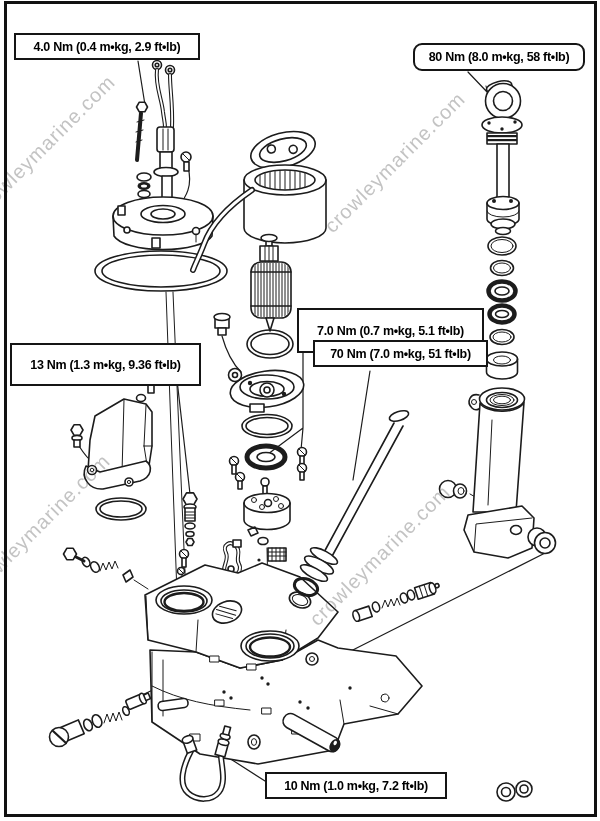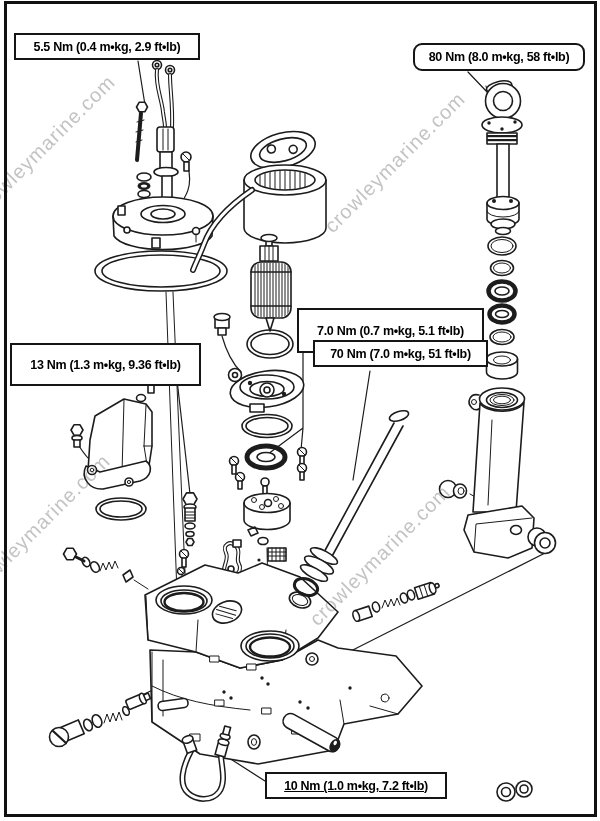--- a/index.html
+++ b/index.html
@@ -421,21 +421,21 @@
       <circle class="fw" cx="524" cy="789" r="8"></circle>
         <circle class="ln" cx="524" cy="789" r="4"></circle>
     </g>
   </svg>
 
   <div class="wm" style="left:-65px; top:134px;">crowleymarine.com</div>
   <div class="wm" style="left:285px; top:151px;">crowleymarine.com</div>
   <div class="wm" style="left:-70px; top:513px;">crowleymarine.com</div>
   <div class="wm" style="left:270px; top:544px;">crowleymarine.com</div>
 
-  <div class="tq" style="left:14px; top:33px; width:186px; height:27px;">5.5 Nm (0.4 m•kg, 2.9 ft•lb)</div>
+  <div class="tq" style="left:14px; top:33px; width:186px; height:27px;">4.0 Nm (0.4 m•kg, 2.9 ft•lb)</div>
   <div class="tq" style="left:413px; top:43px; width:172px; height:28px;border-radius:9px;">80 Nm (8.0 m•kg, 58 ft•lb)</div>
   <div class="tq" style="left:297px; top:308px; width:187px; height:45px;">7.0 Nm (0.7 m•kg, 5.1 ft•lb)</div>
   <div class="tq" style="left:313px; top:340px; width:175px; height:27px;text-align:center;">70 Nm (7.0 m•kg, 51 ft•lb)</div>
   <div class="tq" style="left:10px; top:343px; width:191px; height:43px;">13 Nm (1.3 m•kg, 9.36 ft•lb)</div>
-  <div class="tq" style="left:265px; top:772px; width:182px; height:27px;text-decoration:underline;">10 Nm (1.0 m•kg, 7.2 ft•lb)</div>
+  <div class="tq" style="left:265px; top:772px; width:182px; height:27px;">10 Nm (1.0 m•kg, 7.2 ft•lb)</div>
 
   <div class="frame"></div>
 </div>
 
 </body></html>

